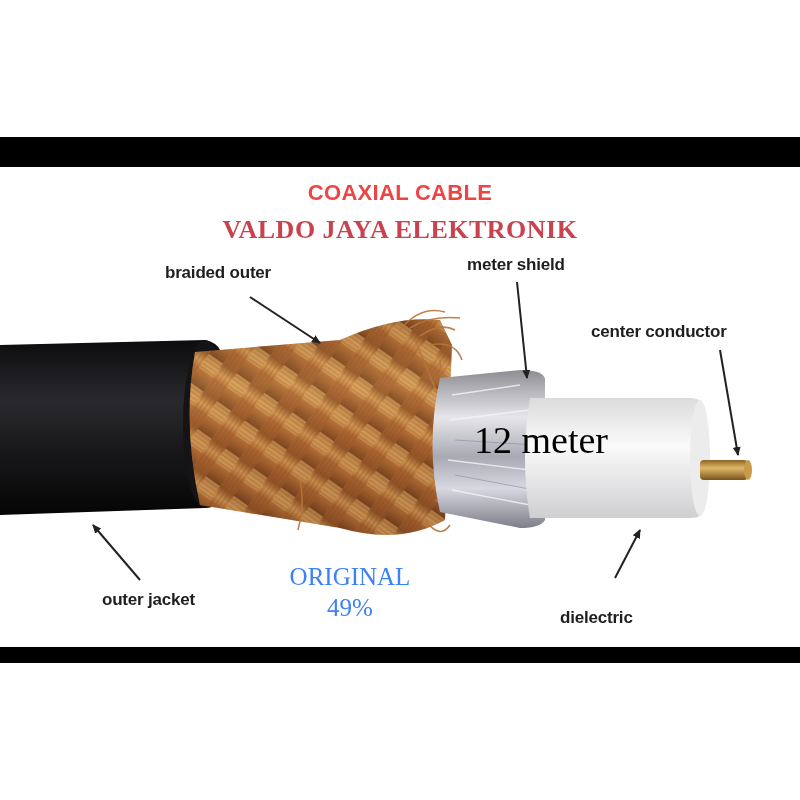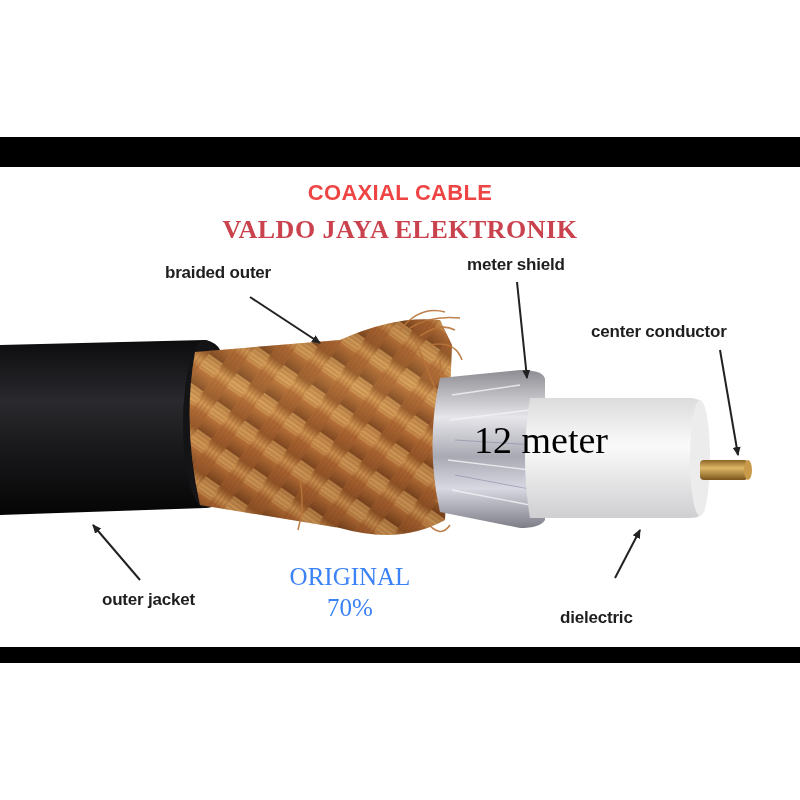--- a/index.html
+++ b/index.html
@@ -153,13 +153,13 @@
 <div class="brand">VALDO JAYA ELEKTRONIK</div>
 
 <div class="lbl" style="left:165px; top:263px;">braided outer</div>
 <div class="lbl" style="left:467px; top:255px;">meter shield</div>
 <div class="lbl" style="left:591px; top:322px;">center conductor</div>
 <div class="lbl" style="left:78px; top:590px;margin-left:24px;">outer jacket</div>
 <div class="lbl" style="left:560px; top:608px;">dielectric</div>
 
 <div class="overlay-length">12 meter</div>
 <div class="orig" style="top:563px;">ORIGINAL</div>
-<div class="orig" style="top:594px;">70%</div>
+<div class="orig" style="top:594px;">49%</div>
 
 </body></html>

